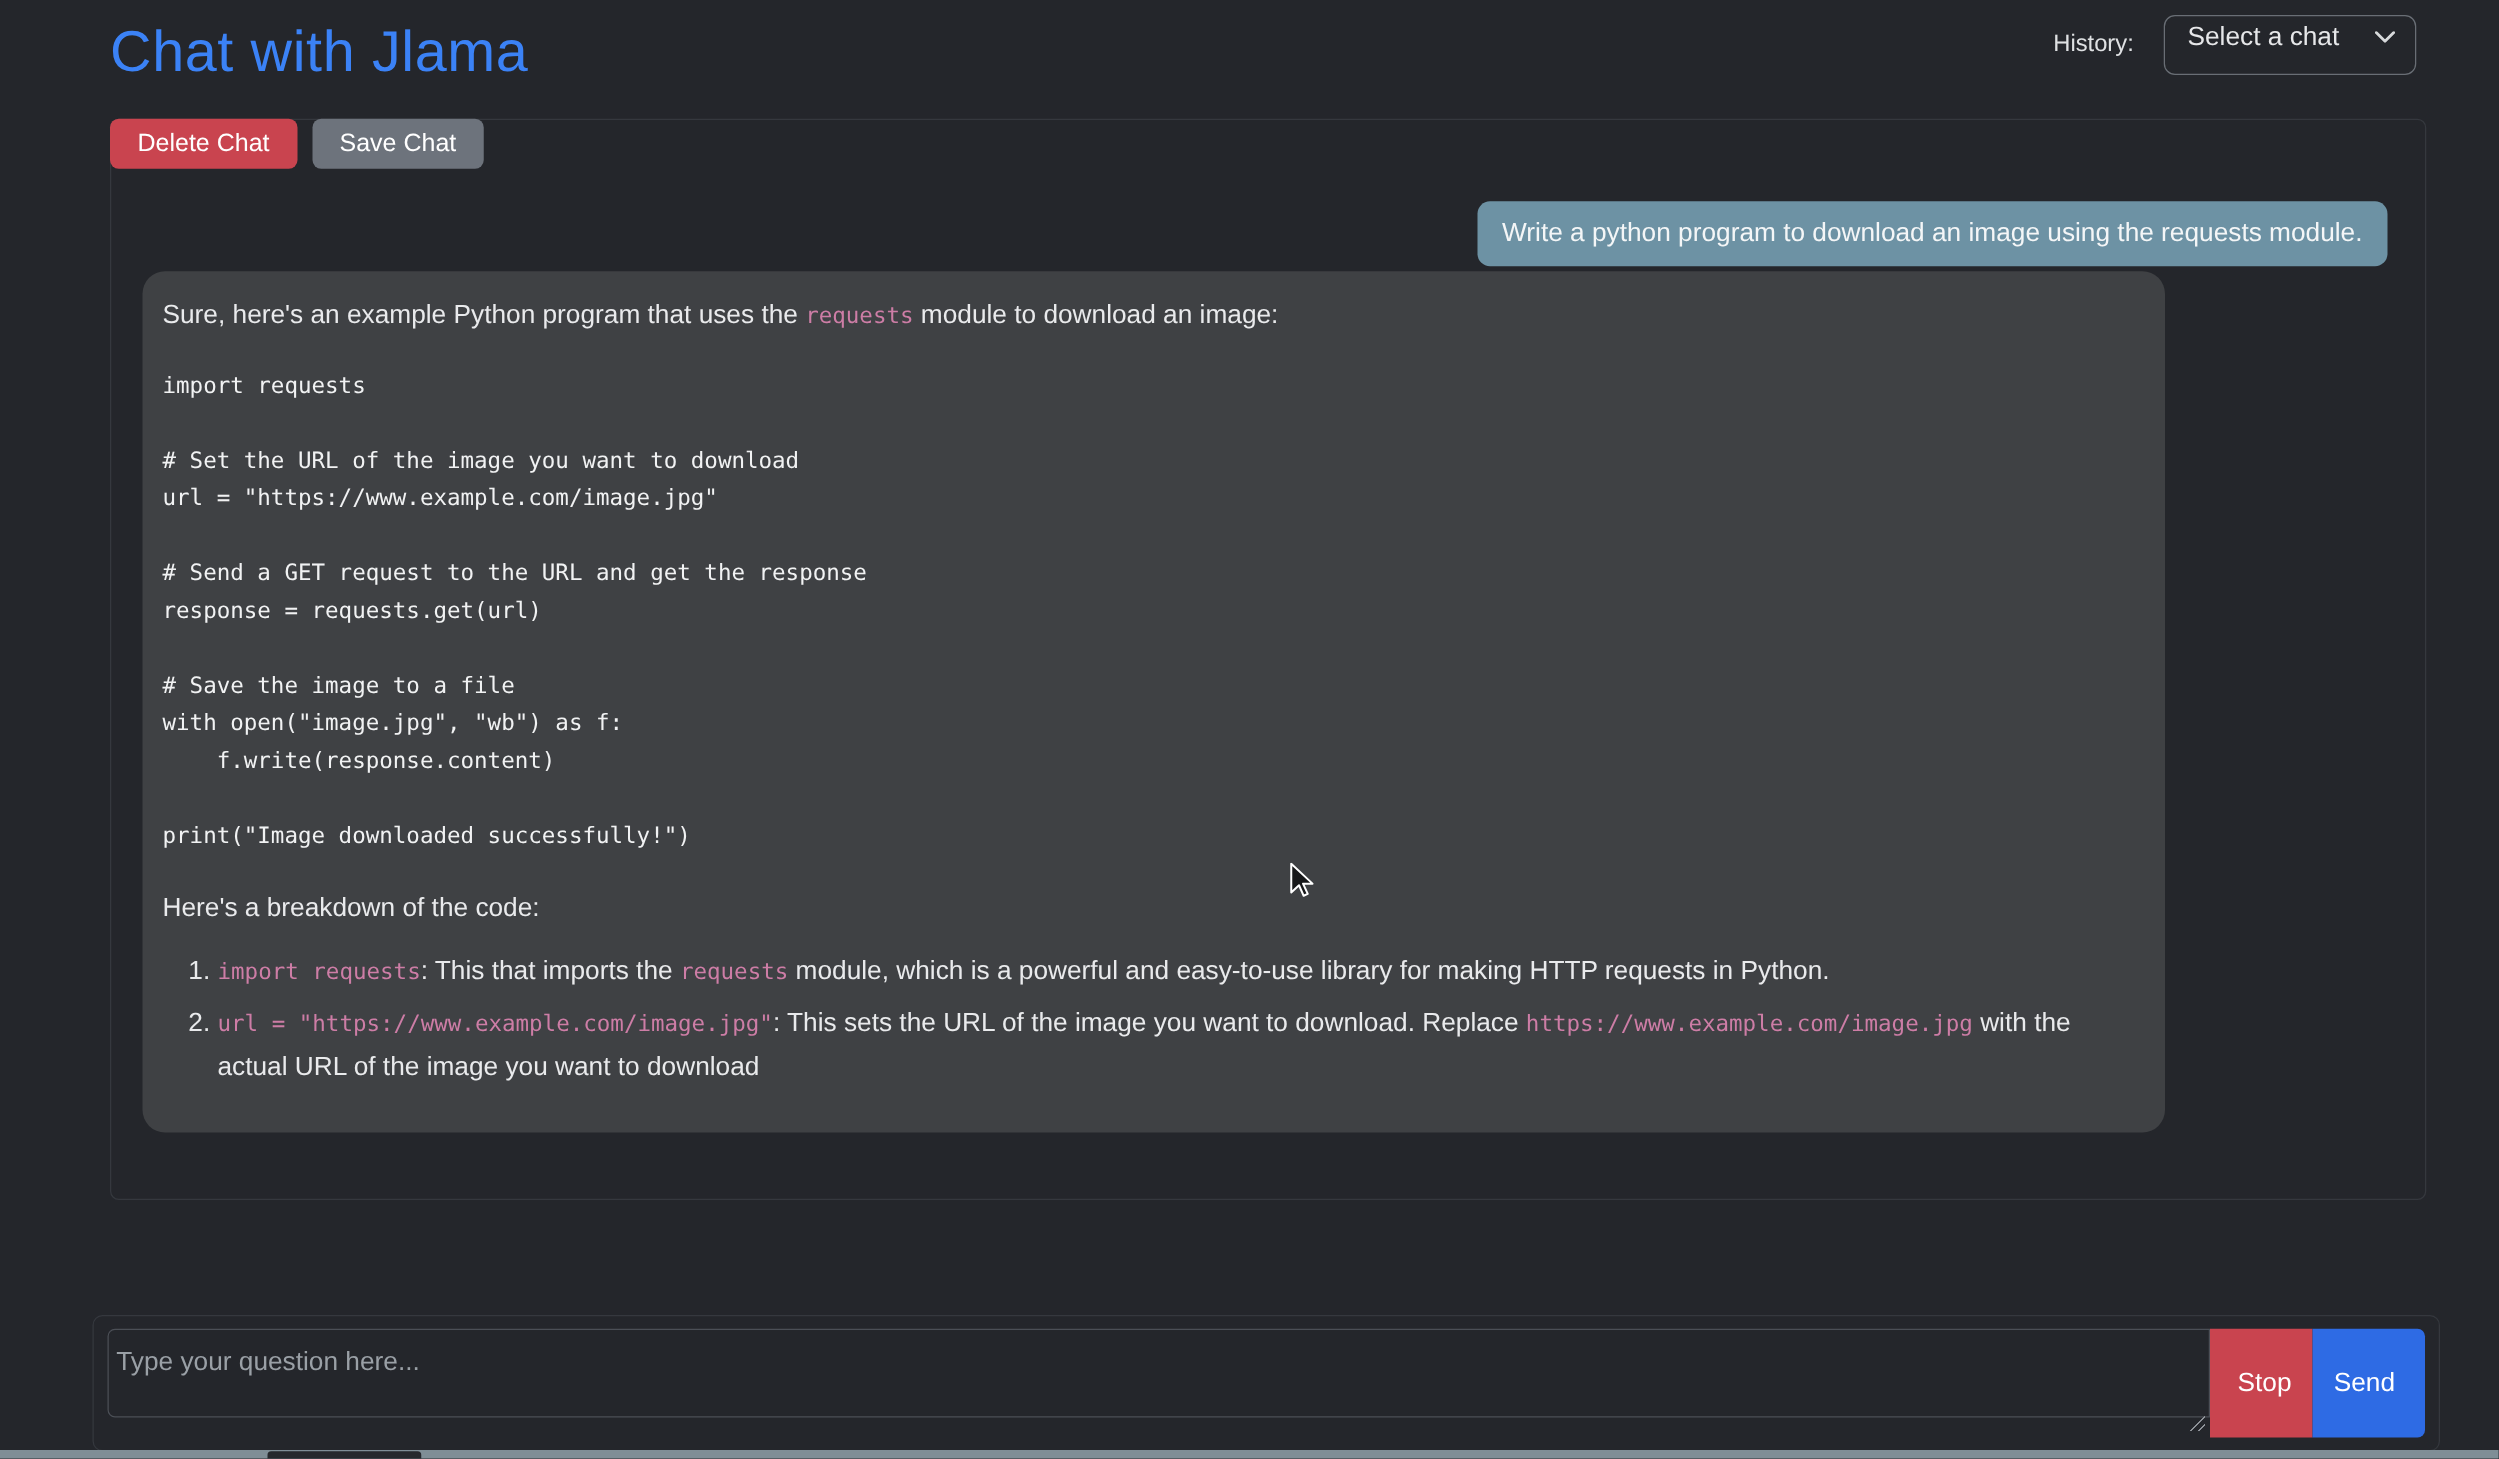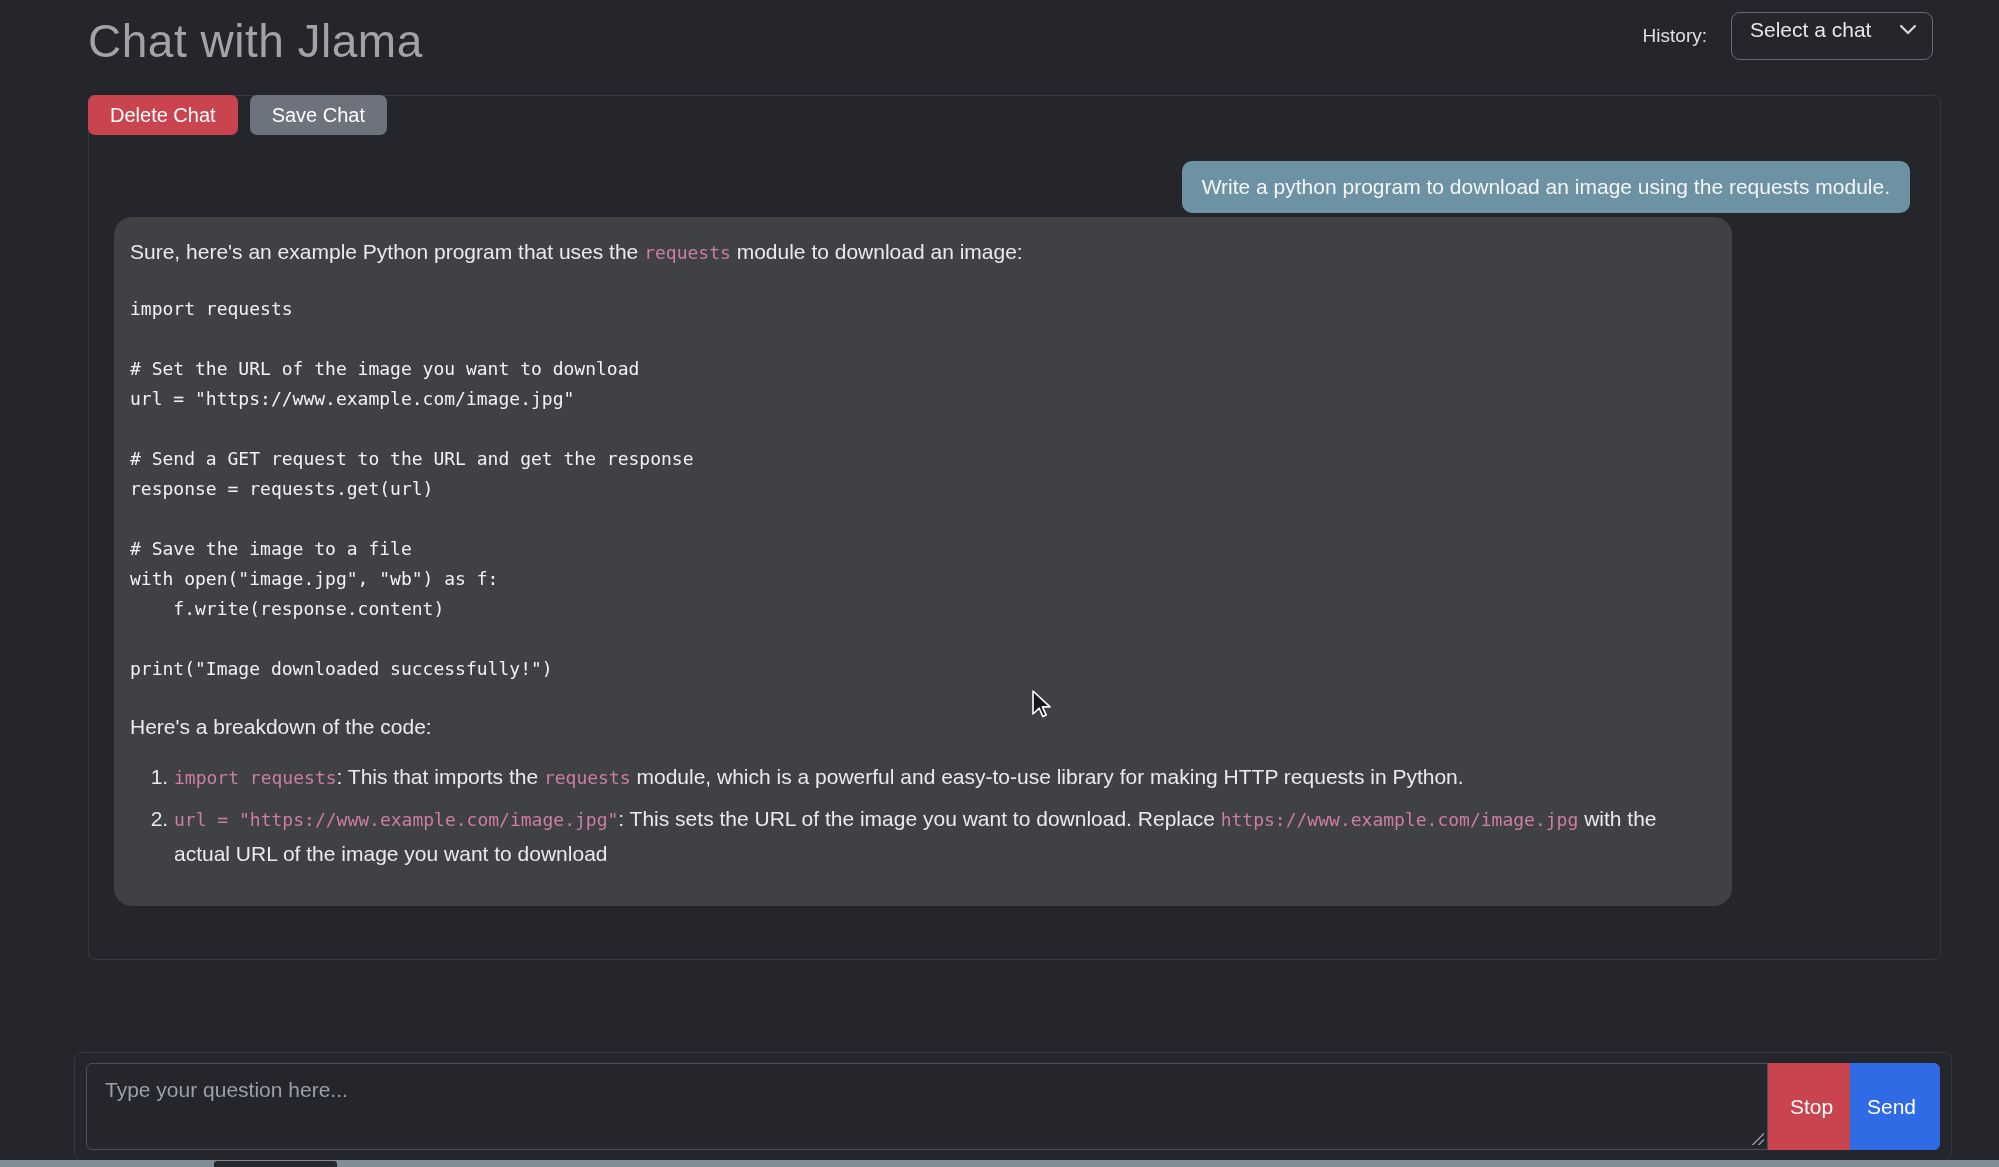--- a/index.html
+++ b/index.html
@@ -11,21 +11,21 @@
     overflow: hidden;
     position: relative;
   }
 
   
   .page-title {
     margin: 14px 0 0 88px;
     font-size: 46px;
     font-weight: 500;
     letter-spacing: 0.5px;
-    color: #a3a3a3;
+    color: #3b82f6;
   }
   .header-right {
     position: absolute;
     top: 12px; right: 66px;
     display: flex; align-items: center; gap: 24px;
   }
   .history-label { font-size: 19px; color: #dfe1e3; }
   .history-select {
     display: flex; align-items: center; justify-content: space-between;
     gap: 16px;
@@ -104,26 +104,26 @@
     position: absolute;
     left: 74px; right: 47px; top: 1052px;
     height: 109px;
     border: 1px solid var(--panel_border, #35383e);
     border-radius: 8px;
     padding: 10px 11px;
   }
   .composer-row { display: flex; align-items: stretch; height: 87px; }
   .input-wrap { position: relative; flex: 1; }
   textarea.question-input {
-    width: 100%; height: 87px;
+    width: 100%; height: 71px;
     background: transparent;
     border: 1px solid #4b4f56;
     border-radius: 6px 0 0 6px;
     resize: none;
-    padding: 14px 18px;
+    padding: 14px 6px;
     font-family: "Liberation Sans", sans-serif;
     font-size: 21px;
     color: #e9eaec;
     outline: none;
     display: block;
   }
   textarea.question-input::placeholder { color: var(--muted_text, #9aa0a6); }
   .resize-grip {
     position: absolute; right: 4px; bottom: 5px;
     width: 14px; height: 14px;

